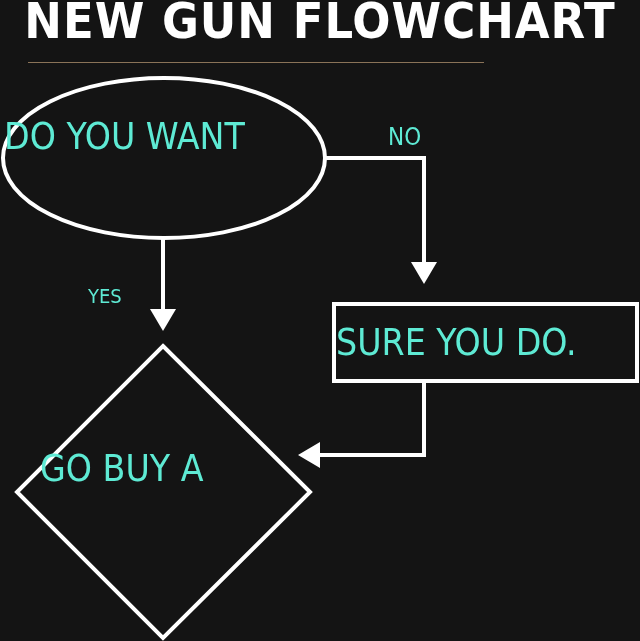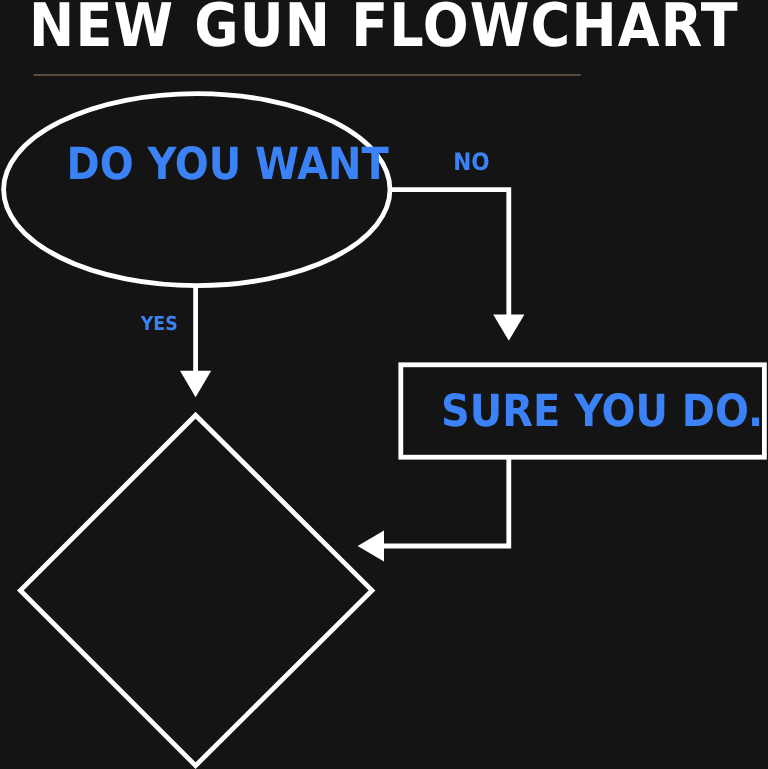--- a/index.html
+++ b/index.html
@@ -1,23 +1,23 @@
 <!DOCTYPE html>
 <html><head>
 <meta charset="utf-8">
 <style>
   html,body{margin:0;padding:0;background:#141414;}
   body{width:640px;height:641px;position:relative;overflow:hidden;font-family:"DejaVu Sans Condensed","DejaVu Sans",sans-serif;}
   .title{position:absolute;left:0;top:-6px;width:640px;text-align:center;color:#fff;font-weight:bold;font-size:50px;letter-spacing:1px;line-height:54px;}
   .rule{position:absolute;left:28px;top:62px;width:456px;height:1px;}
   svg.flow{position:absolute;left:0;top:0;}
-  .lbl{position:absolute;color:#3b82f6;font-weight:bold;text-align:right;white-space:nowrap;}
+  .lbl{position:absolute;color:#5eead4;font-weight:normal;text-align:left;white-space:nowrap;}
   .q{left:4px;top:116px;width:320px;font-size:37px;line-height:42px;}
-  .no{left:368px;top:123px;width:40px;font-size:20px;}
-  .yes{left:88px;top:260px;width:60px;font-size:16px;}
+  .no{left:388px;top:123px;width:40px;font-size:24px;}
+  .yes{left:88px;top:284px;width:60px;font-size:20px;}
   .sure{left:336px;top:322px;width:300px;font-size:37px;line-height:42px;}
   .buy{left:40px;top:448px;width:246px;font-size:37px;line-height:42px;}
 </style>
 </head>
 <body>
 
 <div class="title">NEW GUN FLOWCHART</div>
 <div class="rule" style="background:#8a7358;"></div>
 
 <svg class="flow" width="640" height="641" viewBox="0 0 640 641">
@@ -41,13 +41,14 @@
 <div class="lbl q">
   <div>DO YOU WANT</div>
 </div>
 
 <div class="lbl no">NO</div>
 <div class="lbl yes">YES</div>
 
 <div class="lbl sure">SURE YOU DO.</div>
 
 <div class="lbl buy">
+  <div>GO BUY A</div>
 </div>
 
 </body></html>

